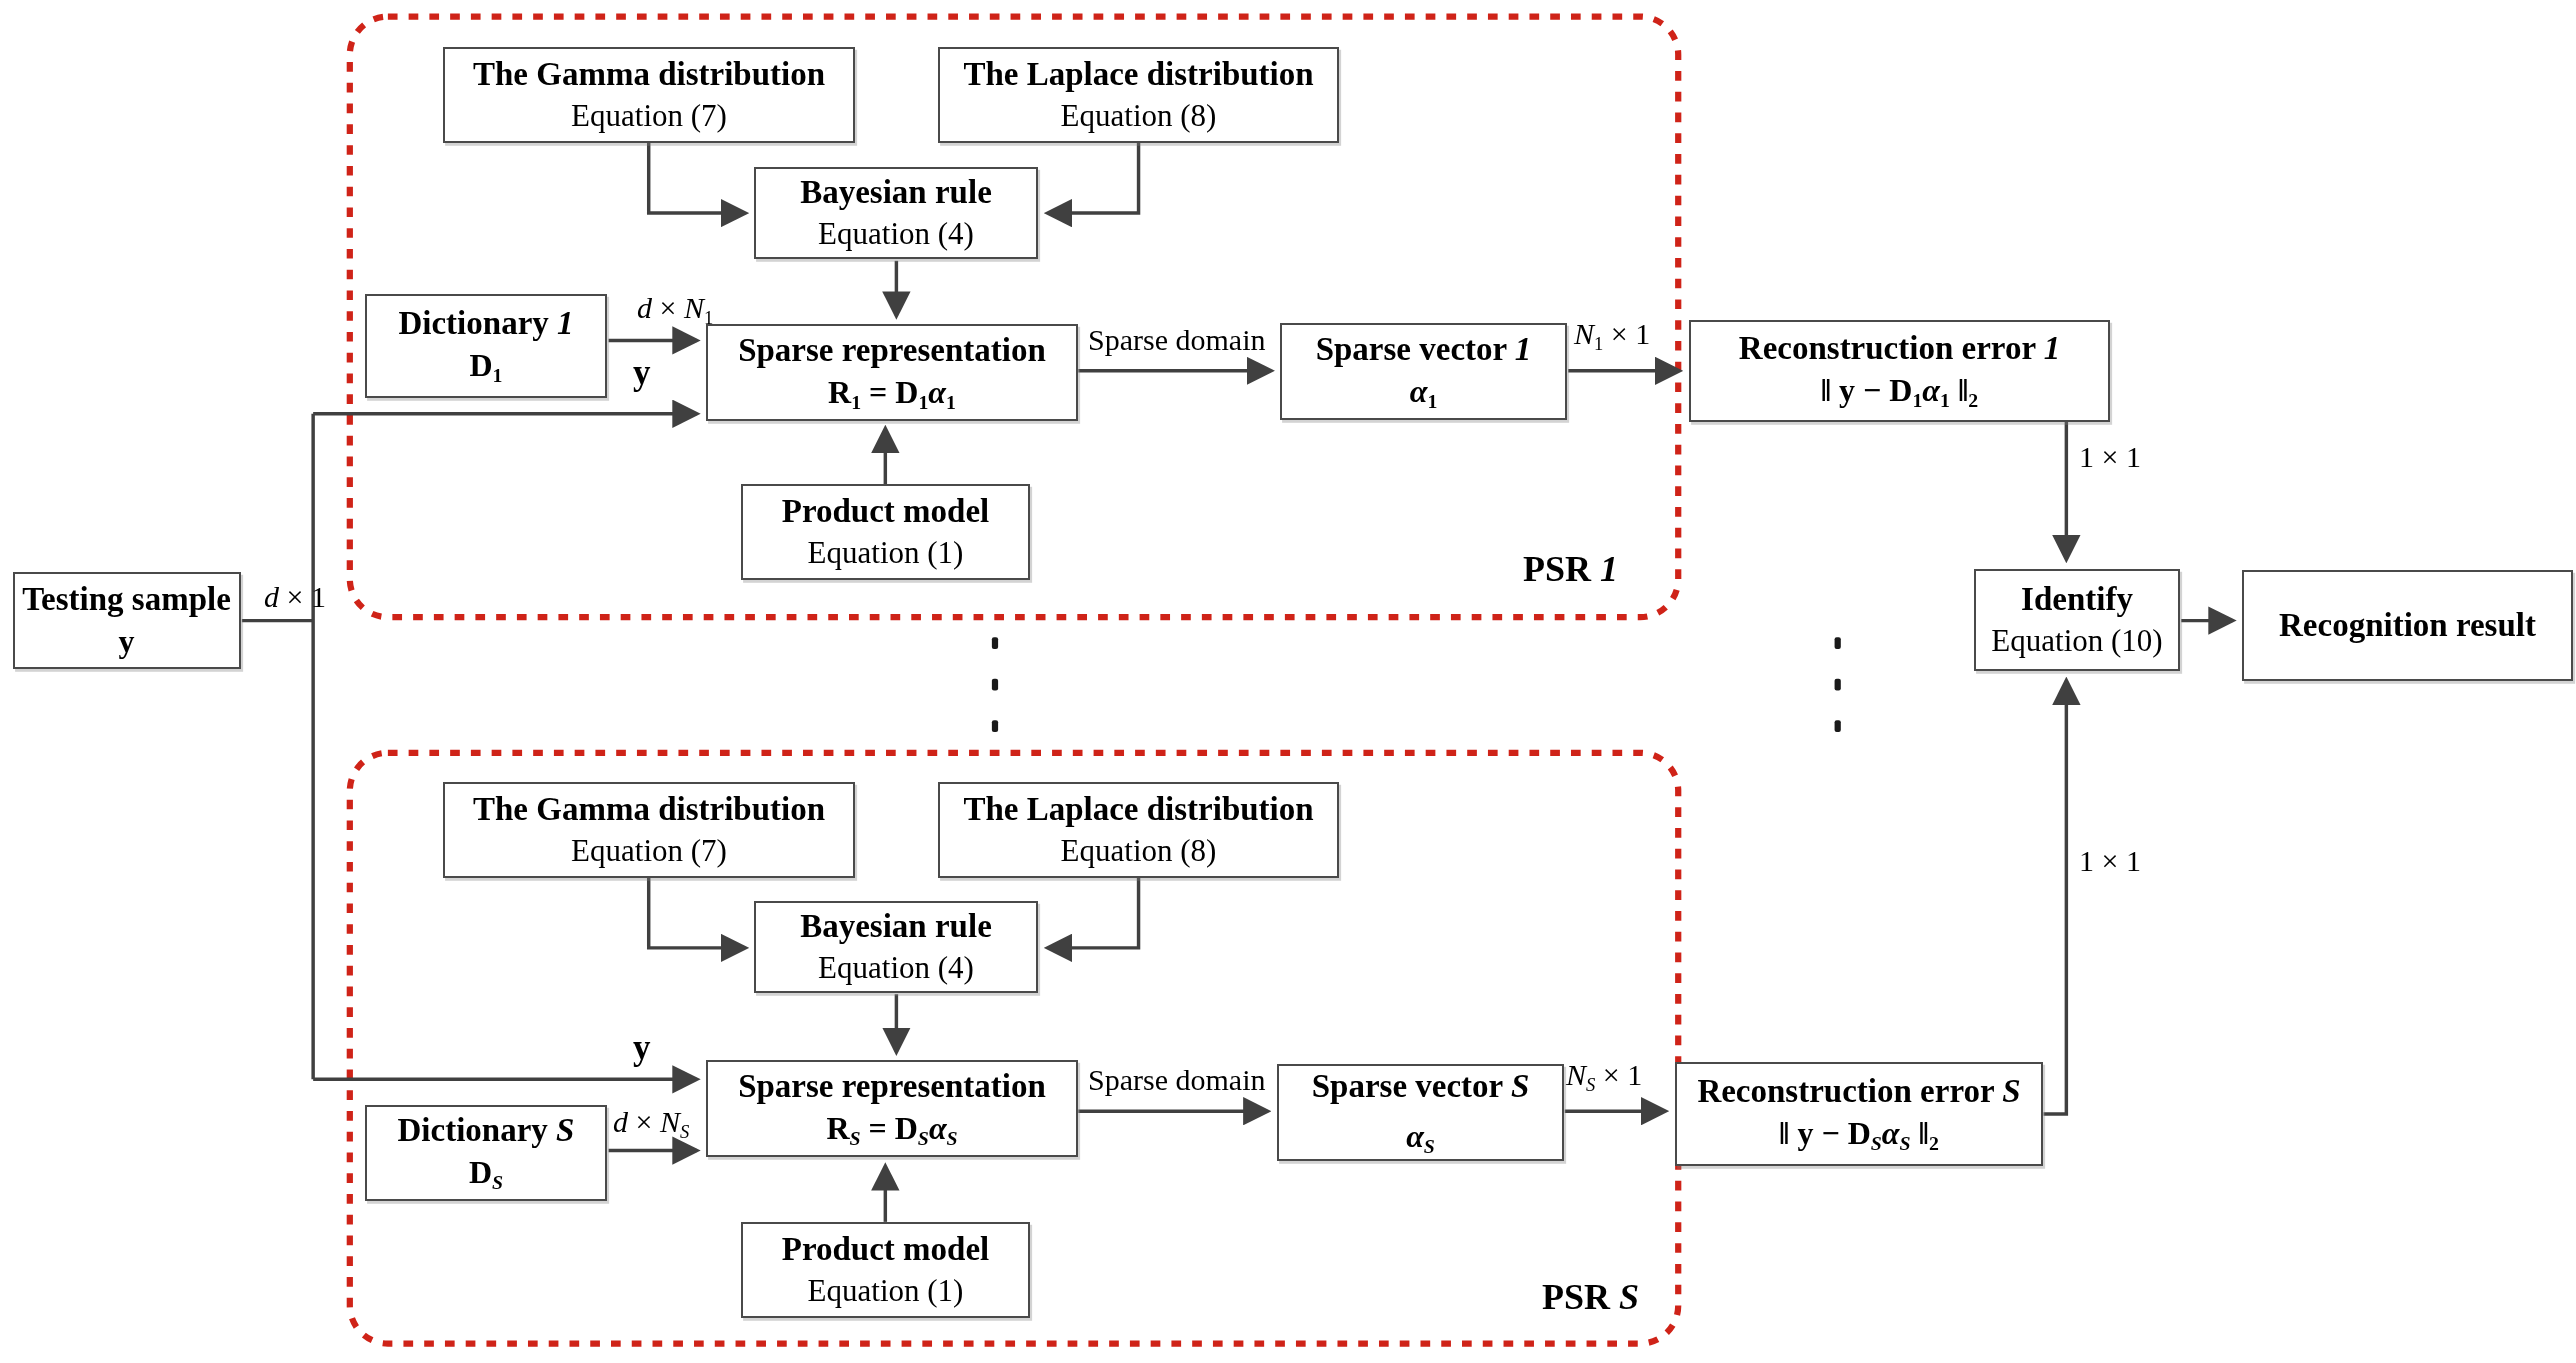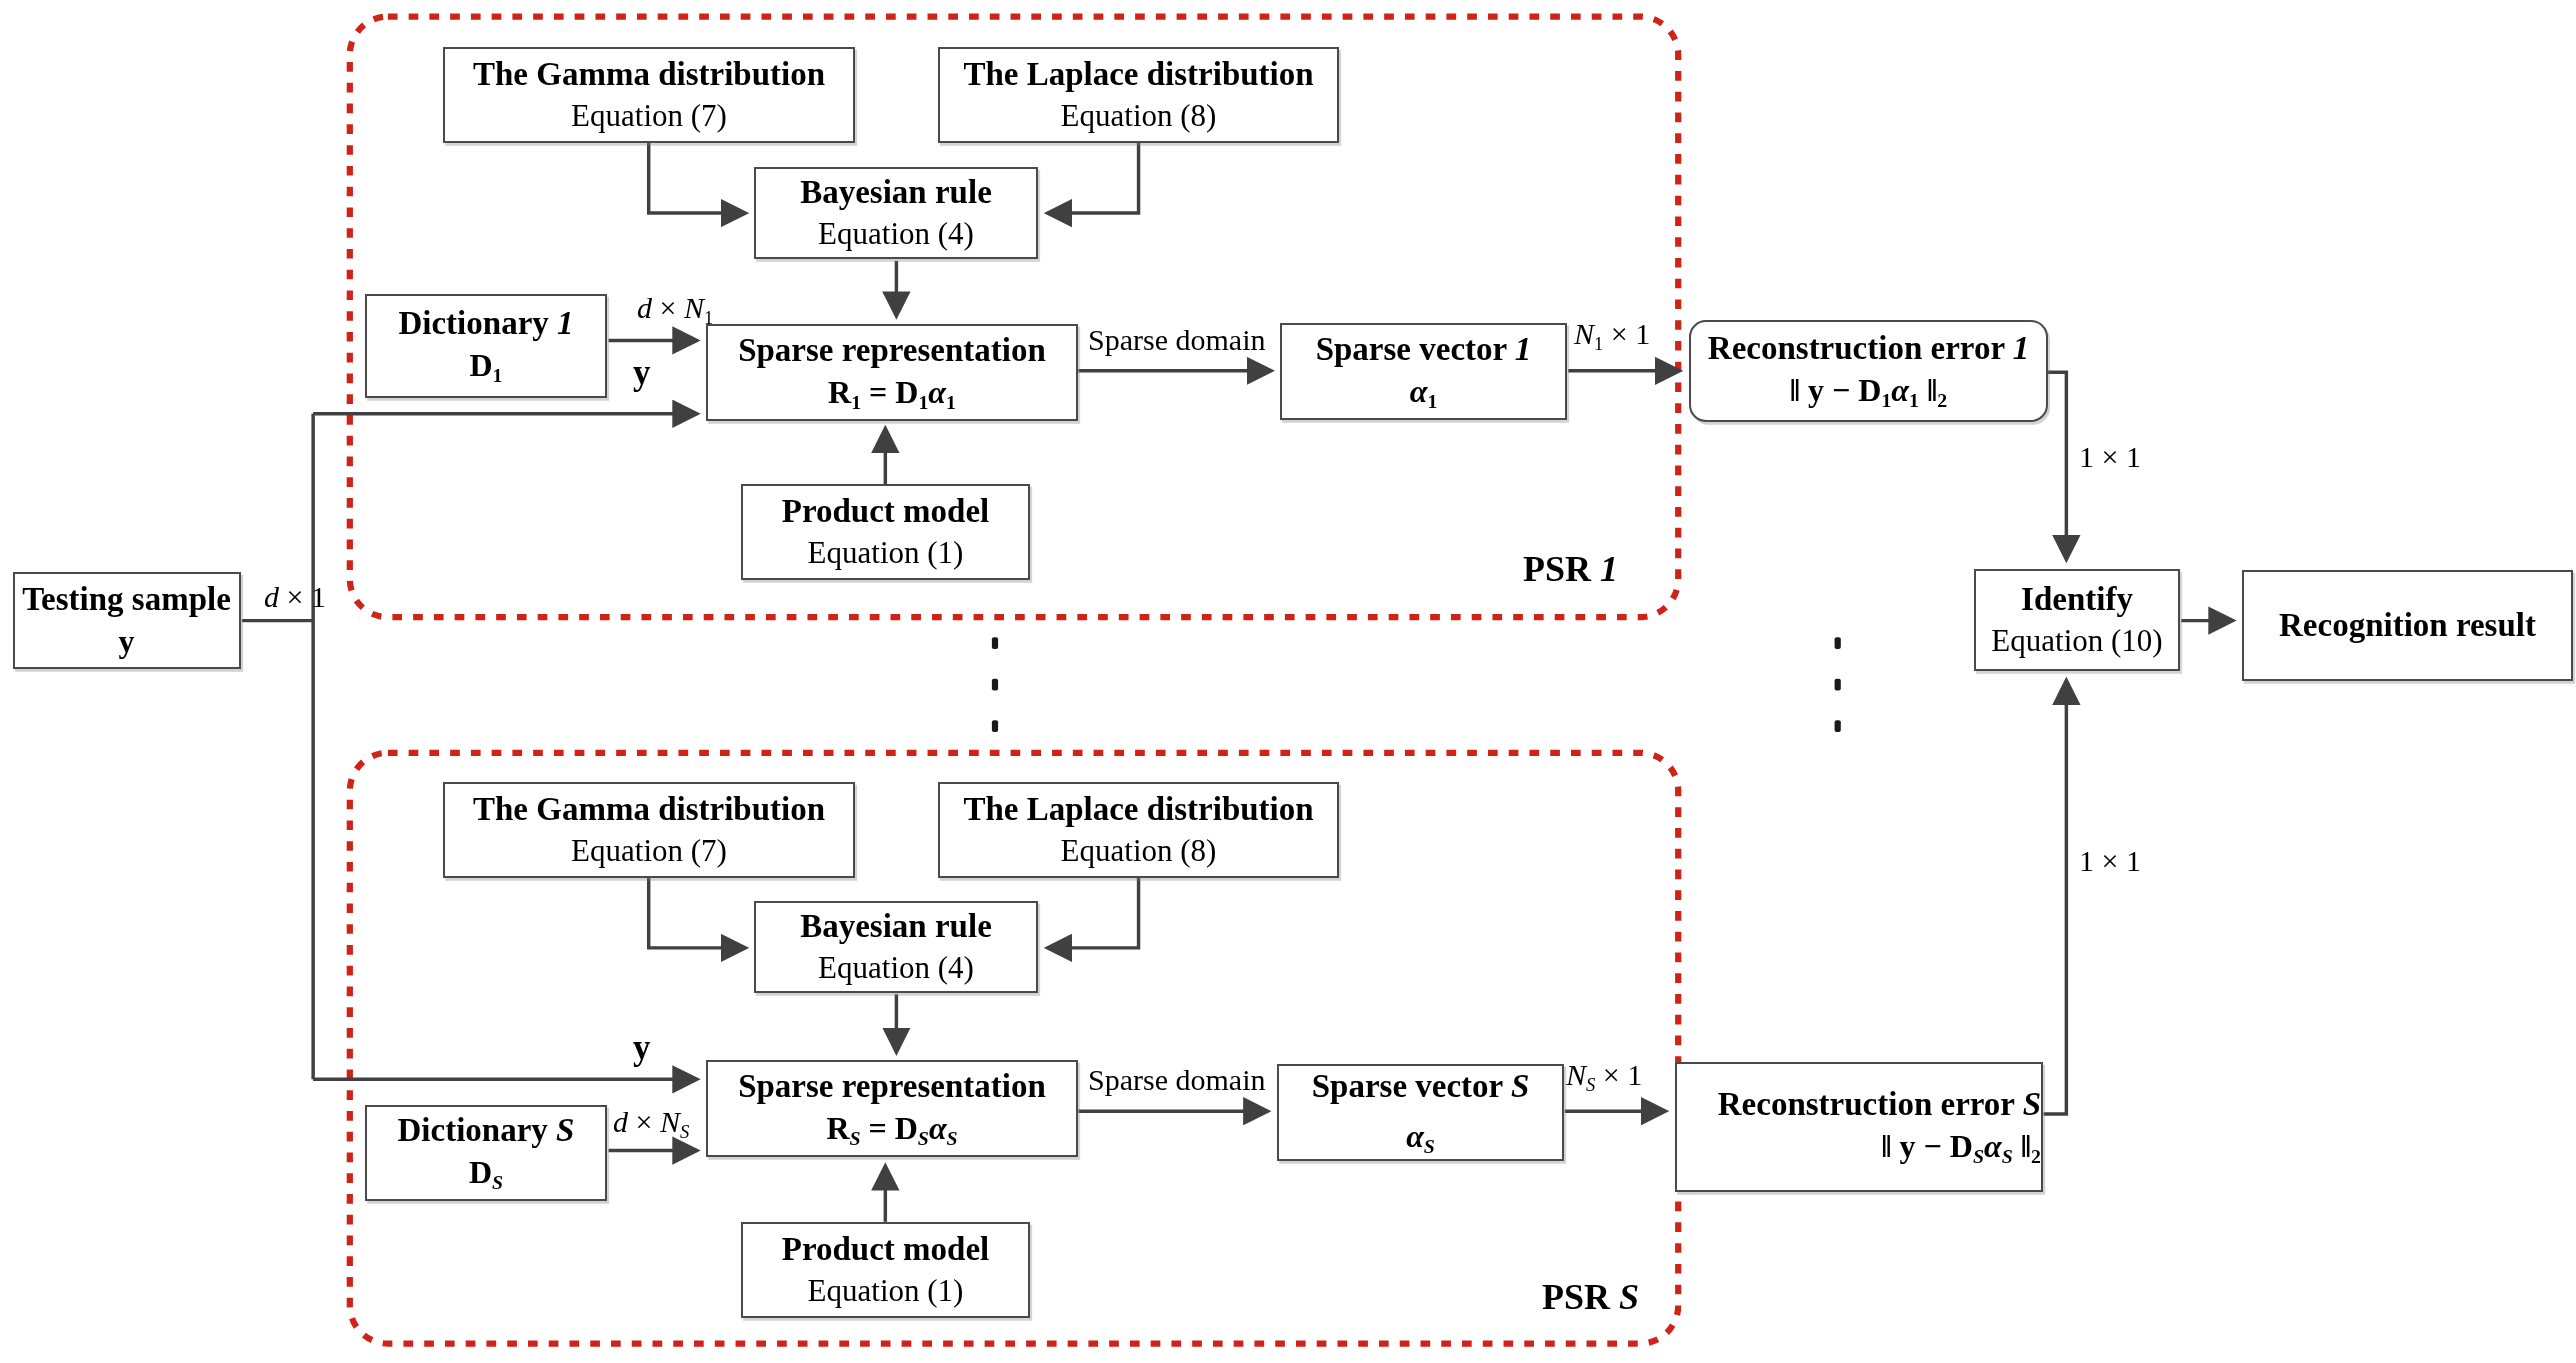--- a/index.html
+++ b/index.html
@@ -136,25 +136,25 @@
   <div class="box" style="left:1277px;top:1064px;width:287px;height:97px;gap:8px;">
     <div class="bt"><span>Sparse vector </span><span class="p-i">S</span></div>
     <div class="bf"><span class="p-i">α</span><span class="p-sub p-i">S</span></div>
   </div>
   <div class="psr-label" style="left:1542px;top:1276px;"><span>PSR </span><span class="p-i">S</span></div>
 
   <div class="box" style="left:12.5px;top:572px;width:228px;height:97px;">
     <div class="bt">Testing sample</div>
     <div class="bf"><span>y</span></div>
   </div>
-  <div class="box" style="left:1689px;top:320px;width:359px;height:102px;border-radius:17px;">
+  <div class="box" style="left:1689px;top:320px;width:421px;height:102px;">
     <div class="bt"><span>Reconstruction error </span><span class="p-i">1</span></div>
     <div class="bf"><span>‖ </span><span>y</span><span> − </span><span>D</span><span class="p-sub">1</span><span class="p-i">α</span><span class="p-sub">1</span><span> ‖</span><span class="p-sub">2</span></div>
   </div>
-  <div class="box" style="left:1675px;top:1062px;width:368px;height:130px;align-items:flex-end;">
+  <div class="box" style="left:1675px;top:1062px;width:368px;height:104px;">
     <div class="bt"><span>Reconstruction error </span><span class="p-i">S</span></div>
     <div class="bf"><span>‖ </span><span>y</span><span> − </span><span>D</span><span class="p-sub p-i">S</span><span class="p-i">α</span><span class="p-sub p-i">S</span><span> ‖</span><span class="p-sub">2</span></div>
   </div>
   <div class="box" style="left:1974px;top:569px;width:206px;height:102px;">
     <div class="bt">Identify</div>
     <div class="bs">Equation (10)</div>
   </div>
   <div class="box" style="left:2242px;top:570px;width:331px;height:111px;">
     <div class="bt">Recognition result</div>
   </div>

